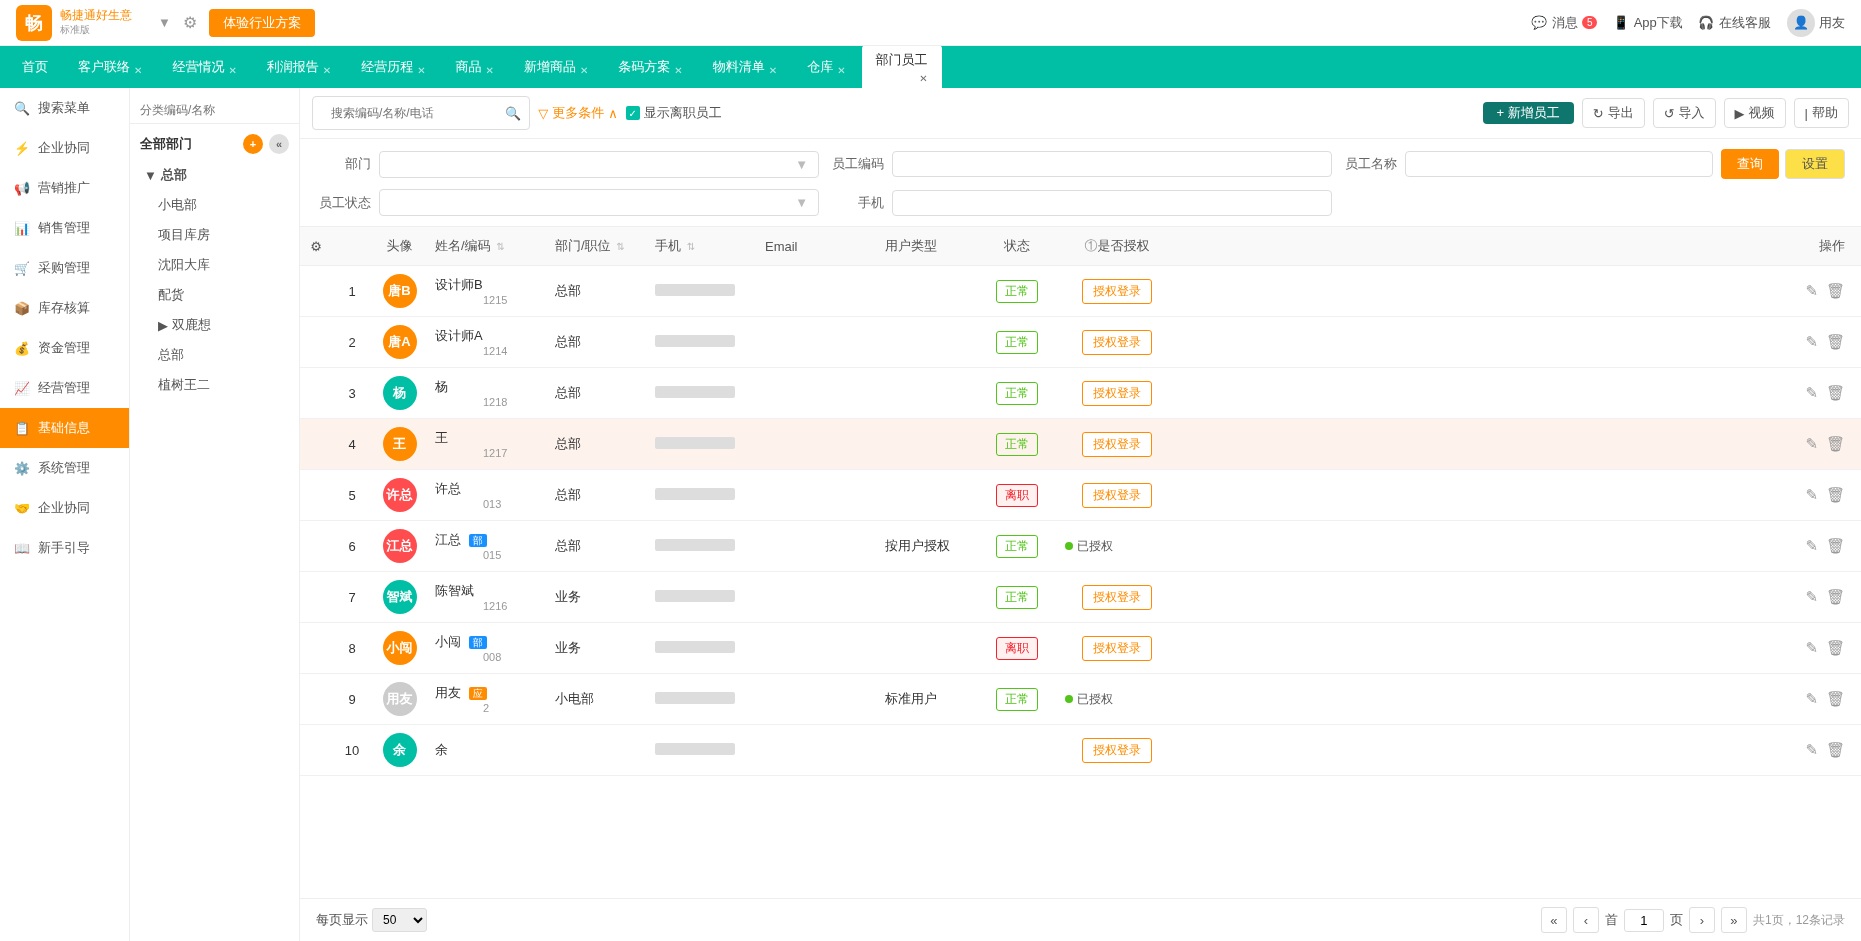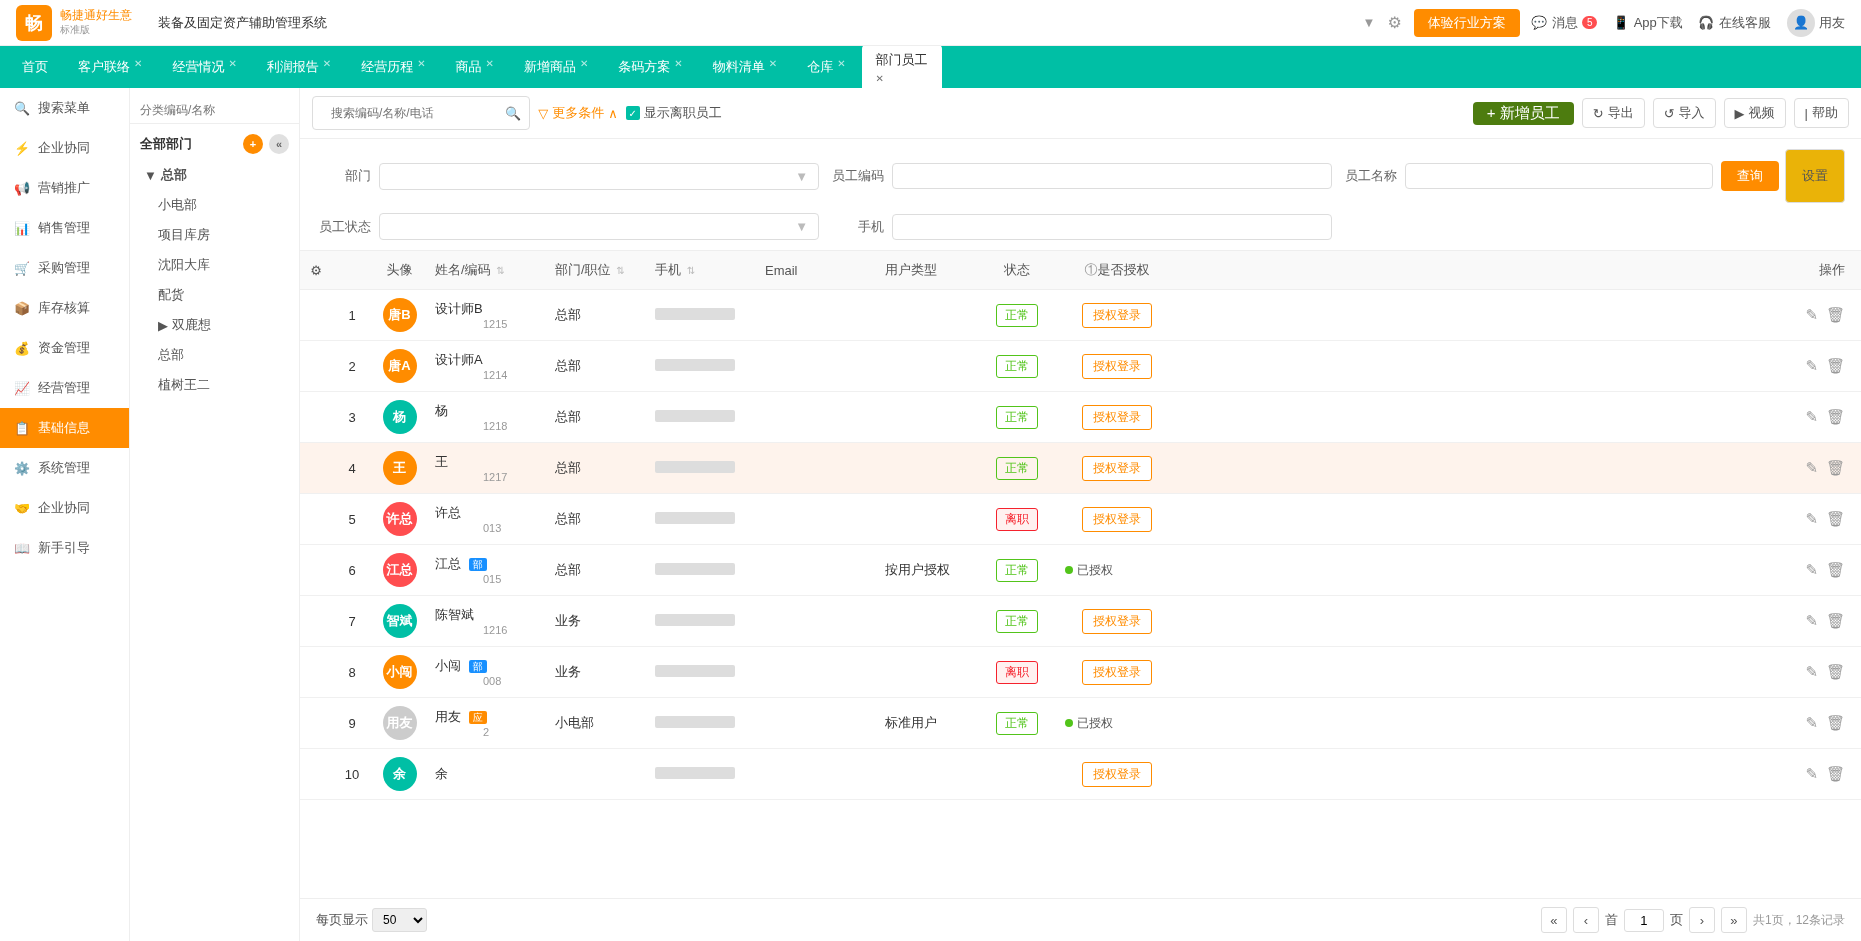--- a/index.html
+++ b/index.html
@@ -13,21 +13,21 @@
     .logo-sub { font-size: 10px; color: #999; }
     .system-title { color: #333; font-size: 13px; flex: 1; }
     .top-bar-actions { display: flex; align-items: center; gap: 16px; margin-left: auto; }
     .top-action { display: flex; align-items: center; gap: 4px; color: #555; cursor: pointer; font-size: 12px; }
     .badge { background: #ff4d4f; color: #fff; border-radius: 10px; padding: 1px 5px; font-size: 10px; }
     .btn-experience { background: #ff8c00; color: #fff; border: none; padding: 5px 14px; border-radius: 4px; cursor: pointer; font-size: 13px; }
     .user-avatar-top { width: 28px; height: 28px; border-radius: 50%; background: #ddd; display: flex; align-items: center; justify-content: center; color: #999; }
 
     
     .nav-tabs { background: #00bfa5; display: flex; align-items: center; height: 42px; padding: 0 8px; gap: 2px; overflow-x: auto; }
-    .nav-tab { padding: 6px 14px; color: #fff; cursor: pointer; border-radius: 4px 4px 0 0; font-size: 13px; white-space: nowrap; display: flex; align-items: flex-start; gap: 4px; }
+    .nav-tab { padding: 6px 14px; color: #fff; cursor: pointer; border-radius: 4px 4px 0 0; font-size: 13px; white-space: nowrap; display: flex; align-items: flex-end; gap: 4px; }
     .nav-tab.active { background: #fff; color: #333; flex-direction: column; }
     .nav-tab .close-x { font-size: 10px; opacity: 0.7; }
 
     
     .main-layout { display: flex; height: calc(100vh - 88px); }
 
     
     .sidebar { width: 130px; background: #fff; border-right: 1px solid #eee; overflow-y: auto; flex-shrink: 0; }
     .sidebar-item { display: flex; align-items: center; gap: 8px; padding: 11px 14px; color: #555; cursor: pointer; font-size: 13px; }
     .sidebar-item.active { background: #ff8c00; color: #fff; }
@@ -51,32 +51,32 @@
     
     .main-content { flex: 1; display: flex; flex-direction: column; overflow: hidden; background: #f5f5f5; }
 
     
     .toolbar { background: #fff; padding: 8px 12px; display: flex; align-items: center; gap: 8px; border-bottom: 1px solid #eee; flex-wrap: wrap; }
     .search-input { border: 1px solid #ddd; border-radius: 4px; padding: 5px 10px; font-size: 12px; width: 200px; outline: none; }
     .filter-btn { display: flex; align-items: center; gap: 4px; color: #ff8c00; cursor: pointer; font-size: 12px; border: none; background: none; }
     .show-resigned { display: flex; align-items: center; gap: 4px; font-size: 12px; color: #555; cursor: pointer; }
     .checkbox-checked { width: 14px; height: 14px; background: #00bfa5; border-radius: 2px; display: flex; align-items: center; justify-content: center; color: #fff; font-size: 10px; }
     .toolbar-right { margin-left: auto; display: flex; align-items: center; gap: 8px; }
-    .btn-add { background: #4d7c0f; color: #fff; border: none; padding: 2px 14px; border-radius: 4px; cursor: pointer; font-size: 15px; display: flex; align-items: center; gap: 4px; }
+    .btn-add { background: #0f766e; color: #fff; border: none; padding: 2px 14px; border-radius: 4px; cursor: pointer; font-size: 13px; display: flex; align-items: center; gap: 4px; }
     .btn-outline { border: 1px solid #ddd; background: #fff; color: #555; padding: 5px 10px; border-radius: 4px; cursor: pointer; font-size: 12px; display: flex; align-items: center; gap: 4px; }
 
     
     .filter-form { background: #fff; padding: 10px 16px; border-bottom: 1px solid #eee; display: grid; grid-template-columns: 1fr 1fr 1fr; gap: 10px; align-items: center; }
     .filter-row { display: flex; align-items: center; gap: 8px; }
     .filter-label { color: #666; font-size: 13px; white-space: nowrap; min-width: 55px; text-align: right; }
     .filter-select { flex: 1; border: 1px solid #ddd; border-radius: 4px; padding: 5px 10px; font-size: 12px; outline: none; background: #fff; display: flex; align-items: center; justify-content: space-between; cursor: pointer; min-width: 160px; }
     .filter-input { flex: 1; border: 1px solid #ddd; border-radius: 4px; padding: 5px 10px; font-size: 12px; outline: none; min-width: 160px; }
     .filter-actions { display: flex; gap: 6px; justify-content: flex-end; align-items: center; }
     .btn-query { background: #ff8c00; color: #fff; border: none; padding: 6px 16px; border-radius: 4px; cursor: pointer; font-size: 13px; }
-    .btn-reset { background: #eab308; color: #555; border: 1px solid #ddd; padding: 17px 16px; border-radius: 4px; cursor: pointer; font-size: 13px; }
+    .btn-reset { background: #fde047; color: #555; border: 1px solid #ddd; padding: 5px 16px; border-radius: 4px; cursor: pointer; font-size: 13px; }
 
     
     .table-container { flex: 1; overflow: auto; background: #fff; margin: 0; }
     table { width: 100%; border-collapse: collapse; }
     thead tr { background: #f9f9f9; border-bottom: 1px solid #eee; }
     th { padding: 10px 8px; text-align: left; color: #555; font-size: 13px; font-weight: normal; white-space: nowrap; border-bottom: 1px solid #eee; }
     td { padding: 8px; color: #333; font-size: 13px; border-bottom: 1px solid #f0f0f0; vertical-align: middle; }
     tr.row-highlighted td { background: #fef3ec; }
     .col-idx { width: 40px; text-align: center; }
     .col-avatar { width: 55px; text-align: center; }
@@ -130,21 +130,20 @@
 <body>
 
 <div class="top-bar">
   <div class="logo-area">
     <div class="logo-icon">畅</div>
     <div>
       <div class="logo-text">畅捷通好生意</div>
       <div class="logo-sub">标准版</div>
     </div>
   </div>
-  <span class="system-title">装备及固定资产辅助管理系统</span>
   <span style="color:#999;cursor:pointer;">▼</span>
   <span style="color:#999;font-size:16px;cursor:pointer;">⚙</span>
   <button class="btn-experience">体验行业方案</button>
   <div class="top-bar-actions">
     <div class="top-action">
       <span>💬</span>
       <span>消息</span>
       <span class="badge">5</span>
     </div>
     <div class="top-action">

